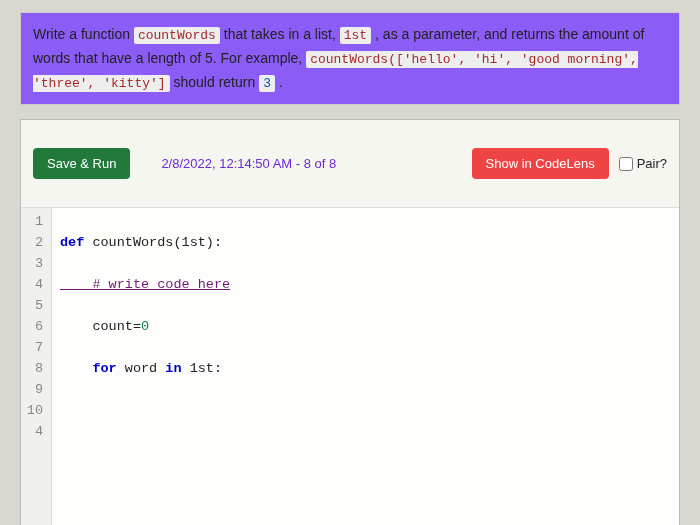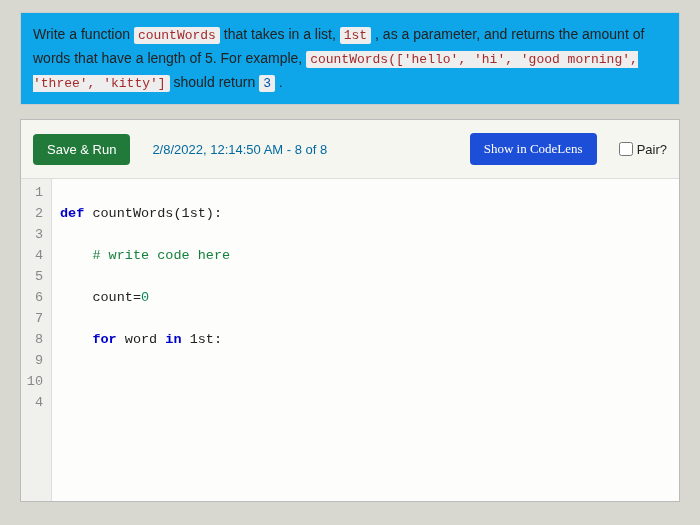--- a/index.html
+++ b/index.html
@@ -5,21 +5,21 @@
     * { box-sizing: border-box; margin: 0; padding: 0; }
     body {
       font-family: Arial, sans-serif;
       background: #d8d8d0;
       width: 700px;
       height: 525px;
       overflow: hidden;
       padding: 12px 20px;
     }
     .question-box {
-      background: #0ea5e9;
+      background: #8b5cf6;
       border: 1px solid #ccc;
       padding: 10px 12px;
       font-size: 14px;
       line-height: 1.6;
       color: #222;
       margin-bottom: 14px;
     }
     .inline-code {
       font-family: Menlo, Monaco, "Courier New", monospace;
       background: #eee;
@@ -29,44 +29,45 @@
       font-size: 13px;
     }
     .inline-code.blue { color: #0055aa; }
     .editor-area {
       background: #fff;
       border: 1px solid #bbb;
     }
     .toolbar {
       display: flex;
       align-items: center;
-      gap: 22px;
-      padding: 13px 12px;
+      gap: 10px;
+      padding: 28px 12px;
       background: #f6f6f0;
       border-bottom: 1px solid #ddd;
     }
     .btn {
       font-size: 13px;
       padding: 8px 14px;
       border: none;
       border-radius: 4px;
       cursor: pointer;
       color: #fff;
     }
     .btn-green { background: #227a3a; }
-    .btn-dark { background: #1d4ed8; font-family: Liberation Serif, serif; }
+    .btn-dark { background: #ef4444; }
     .timestamp {
       font-size: 13px;
-      color: #0369a1;
+      color: #6d28d9;
       flex: 0 0 auto;
+      margin-left: 21px;
     }
     .spacer { flex: 1; }
     .pair-wrap {
       display: flex;
-      align-items: flex-start;
+      align-items: center;
       gap: 4px;
       font-size: 13px;
       color: #222;
     }
     .pair-wrap input { width: 14px; height: 14px; }
     .code-block {
       font-family: Menlo, Monaco, "Courier New", monospace;
       font-size: 13.5px;
       line-height: 1.55;
       display: flex;
@@ -84,21 +85,21 @@
     .code {
       padding: 4px 8px;
       white-space: pre;
       overflow: hidden;
       flex: 1;
       color: #222;
     }
     .kw { color: #0000cc; font-weight: bold; margin-top: 12px; }
     .fn { color: #222; }
     .num { color: #098658; }
-    .cm { color: #15803d; }
+    .cm { color: #701a75; text-decoration: underline; }
   </style>
 </head>
 <body>
 
 <div class="question-box">
   <span>Write a function </span>
   <span class="inline-code">countWords</span>
   <span> that takes in a list, </span>
   <span class="inline-code">1st</span>
   <span> , as a parameter, and returns the amount of words that have a length of 5. For example, </span>

